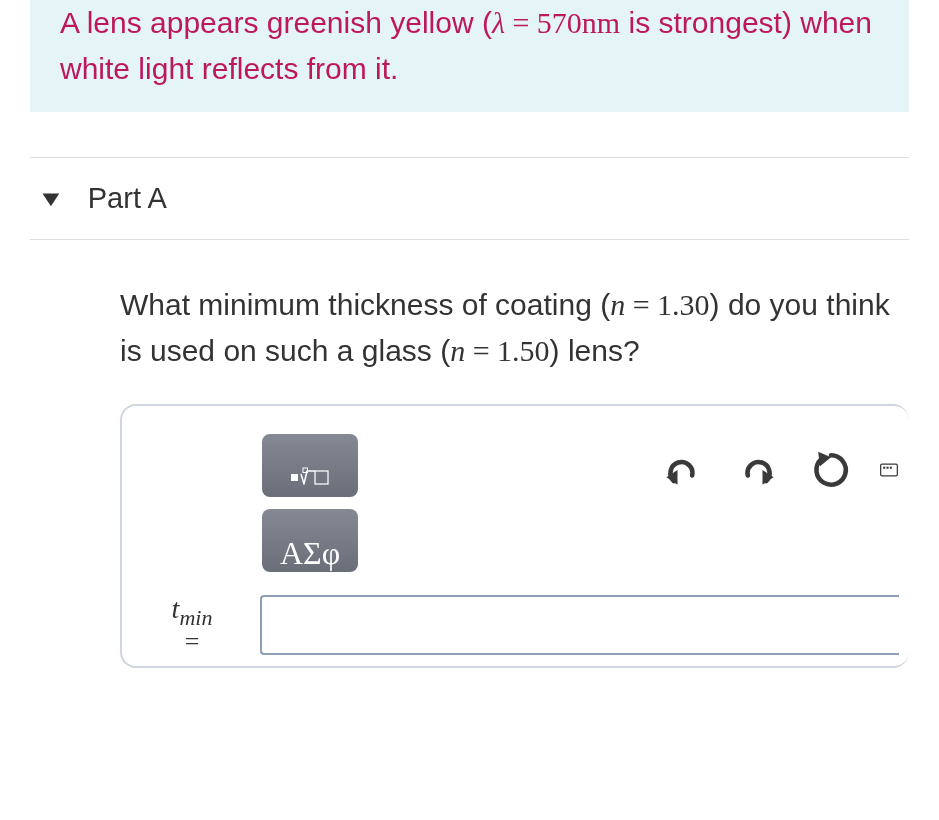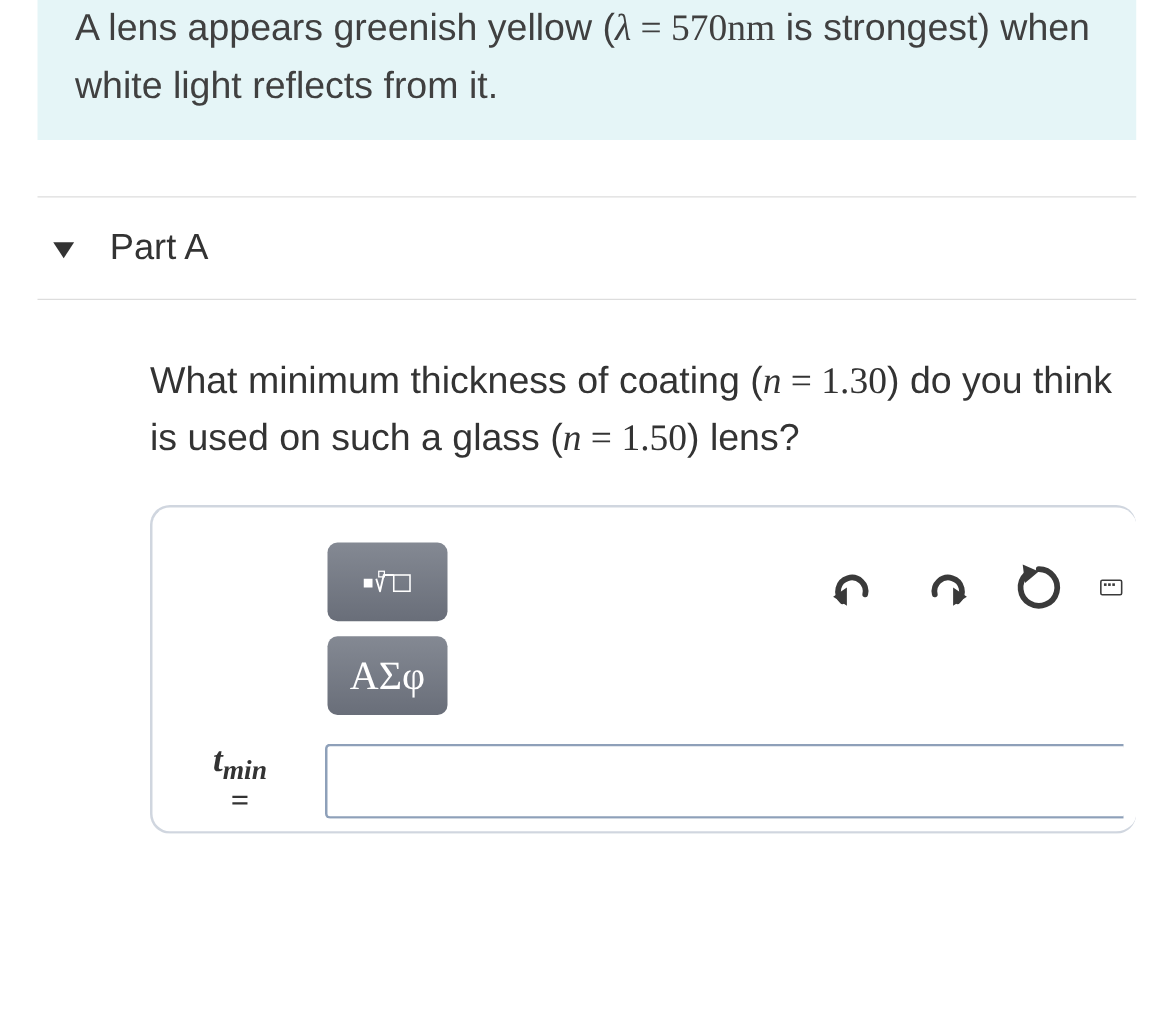--- a/index.html
+++ b/index.html
@@ -8,21 +8,21 @@
     font-family: "Helvetica Neue", Helvetica, Arial, sans-serif;
     background: #ffffff;
     overflow: hidden;
     width: 939px;
     height: 820px;
   }
   .problem-intro {
     background: #e5f5f7;
     padding: 0 30px 20px 30px;
     margin: 0 30px 45px 30px;
-    color: #404040;
+    color: #be185d;
     font-size: 30px;
     line-height: 46px;
     font-weight: 400;
   }
   .math-var { font-family: "Times New Roman", Times, serif; font-style: italic; }
   .math-op { font-family: "Times New Roman", Times, serif; font-style: normal; }
   .math-num { font-family: "Times New Roman", Times, serif; font-style: normal; }
   .part-header {
     border-top: 1px solid #ddd;
     border-bottom: 1px solid #ddd;
@@ -62,21 +62,21 @@
   }
   .toolbar-wrap {
     margin: 18px 0 22px 130px;
     display: flex;
     justify-content: space-between;
     align-items: flex-start;
   }
   .tb-left { display: flex; flex-direction: column; gap: 12px; }
   .tb-btn {
     display: inline-flex;
-    align-items: center;
+    align-items: flex-end;
     justify-content: center;
     width: 96px;
     height: 63px;
     background: linear-gradient(to bottom, #848993, #696e79);
     border-radius: 8px;
     color: #fff;
     font-family: "Times New Roman", serif;
     font-size: 30px;
   }
   .tb-right {
@@ -92,21 +92,20 @@
     display: inline-flex;
     align-items: center;
     justify-content: center;
     font-size: 42px;
   }
   .answer-row {
     display: flex;
     align-items: center;
     gap: 18px;
     margin: 10px 0 0 10px;
-    font-weight: bold;
   }
   .answer-var {
     font-family: "Times New Roman", serif;
     color: #333;
     font-size: 28px;
     text-align: center;
     width: 100px;
     line-height: 1.1;
   }
   .answer-var .v-top { font-style: italic; }

